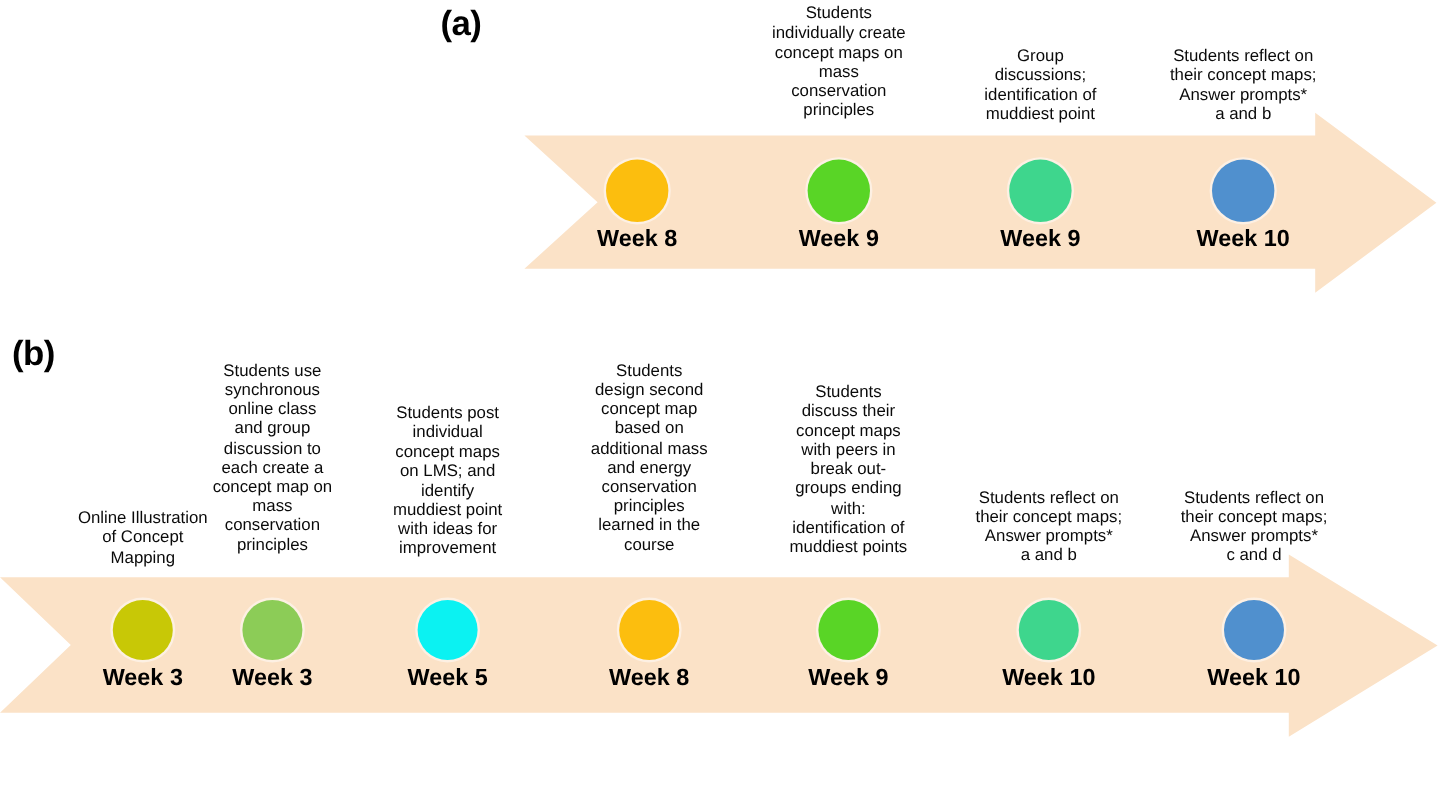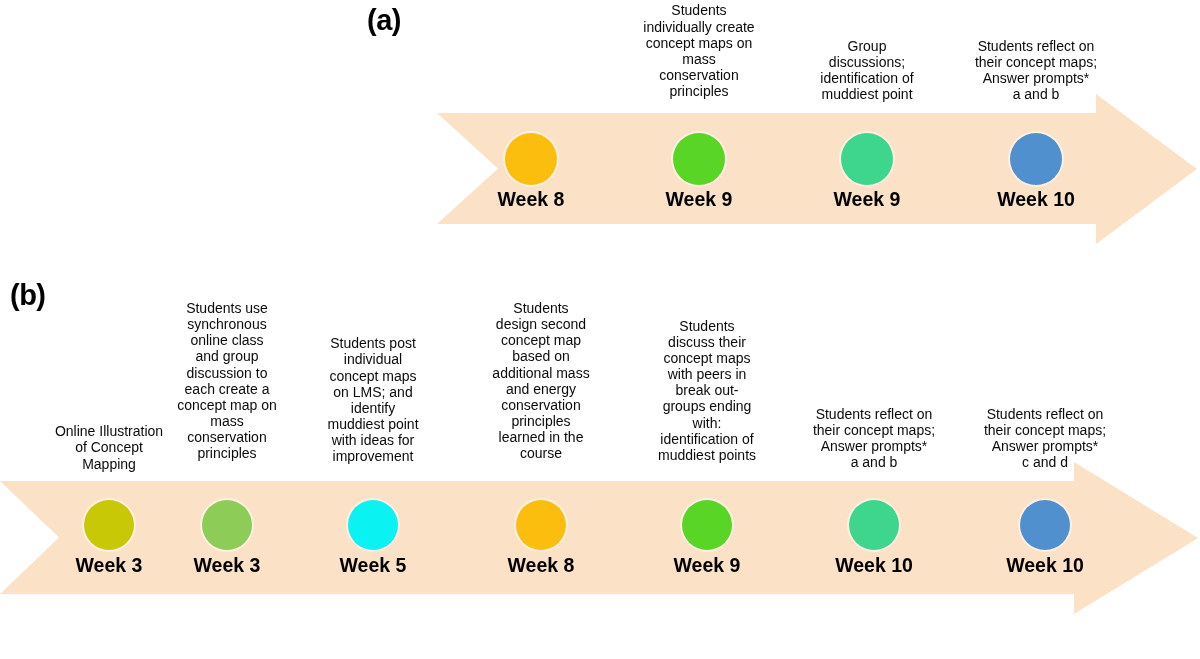--- a/index.html
+++ b/index.html
@@ -117,21 +117,21 @@
         <div class="step-week" style="top: 190px;">Week 9</div>
       </div>
       <div class="step" style="left: 946px; top: 0px; width: 180px; height: 659px;">
         <div class="step-text" style="top: 37.6px;">Students reflect on
 their concept maps;
 Answer prompts*
 a and b</div>
         <div class="step-dot" style="top: 133px; width: 52px; height: 52px; background: rgb(80, 144, 206);"></div>
         <div class="step-week" style="top: 190px;">Week 10</div>
       </div>
-      <div class="step" style="left: 34px; top: 0px; width: 150px; height: 488px;">
+      <div class="step" style="left: 44px; top: 0px; width: 150px; height: 488px;">
         <div class="step-text" style="top: 423.2px;">Online Illustration
 of Concept
 Mapping</div>
         <div class="step-dot" style="top: 500px; width: 50px; height: 50px; background: rgb(200, 200, 6);"></div>
         <div class="step-week" style="top: 556px;">Week 3</div>
       </div>
       <div class="step" style="left: 163px; top: 0px; width: 128px; height: 659px;">
         <div class="step-text" style="top: 300px;">Students use
 synchronous
 online class

